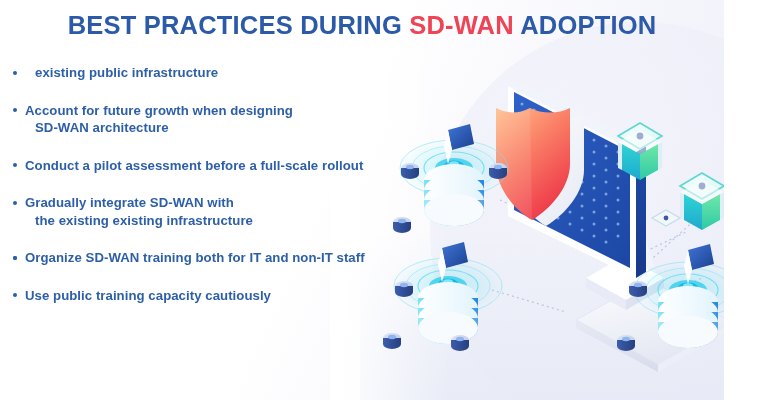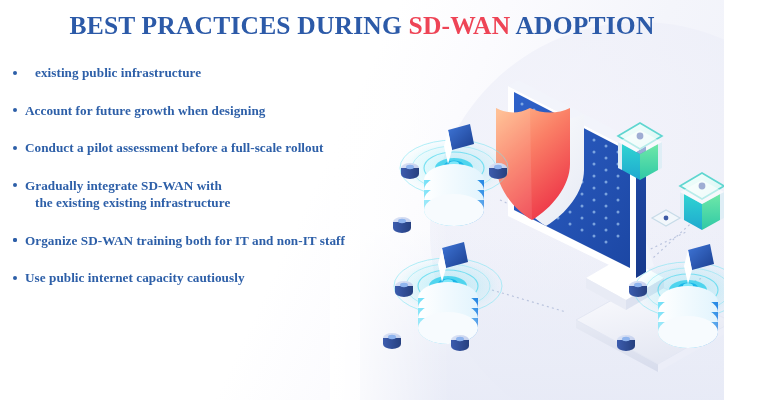--- a/index.html
+++ b/index.html
@@ -6,21 +6,21 @@
     margin: 0;
     padding: 0;
     background: #ffffff;
   }
   #page {
     position: relative;
     width: 724px;
     height: 400px;
     overflow: hidden;
     background: #fef9c3;
-    font-family: Liberation Serif, serif;
+    font-family: Liberation Sans, sans-serif;
   }
 
   
   .bg-base {
     position: absolute;
     inset: 0;
     background:
       linear-gradient(115deg,
         #ffffff 0%,
         #ffffff 44%,
@@ -115,41 +115,42 @@
 
   <div class="bullets">
 
     <div class="bullet">
       <span class="dot"></span>
       <span class="l2">existing public infrastructure</span>
     </div>
 
     <div class="bullet">
       <span class="dot"></span><span>Account for future growth when designing</span>
+      <span class="l2">SD-WAN architecture</span>
     </div>
 
     <div class="bullet">
       <span class="dot"></span><span>Conduct a pilot assessment before a full-scale rollout</span>
     </div>
 
     <div class="bullet">
       <span class="dot"></span><span>Gradually integrate SD-WAN with</span>
       <span class="l2">the existing existing infrastructure</span>
     </div>
 
     <div class="bullet">
       <span class="dot"></span>
     </div>
 
     <div class="bullet">
       <span class="dot"></span><span>Organize SD-WAN training both for IT and non-IT staff</span>
     </div>
 
     <div class="bullet">
-      <span class="dot"></span><span>Use public internet capacity cautiously</span>
+      <span class="dot"></span><span>Use public training capacity cautiously</span>
     </div>
 
   </div>
 
   <div class="art">
   <svg width="388" height="340" viewBox="0 0 388 340" xmlns="http://www.w3.org/2000/svg">
     <defs>
       <linearGradient id="gScreen" x1="0" y1="0" x2="1" y2="1">
         <stop offset="0" stop-color="#2f62c9"></stop>
             <stop offset="1" stop-color="#1c47a4"></stop>

